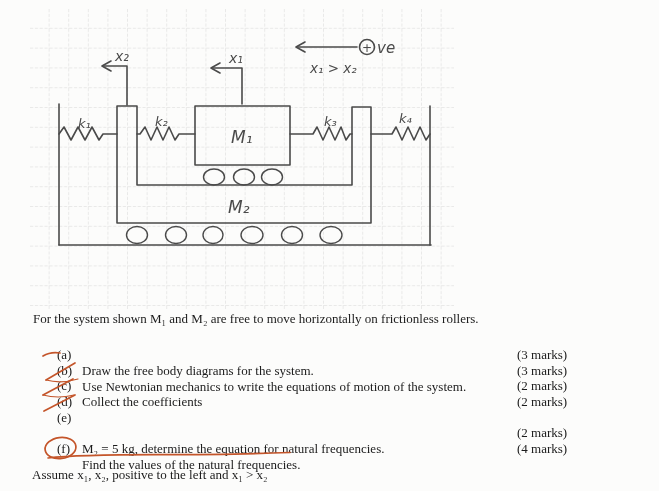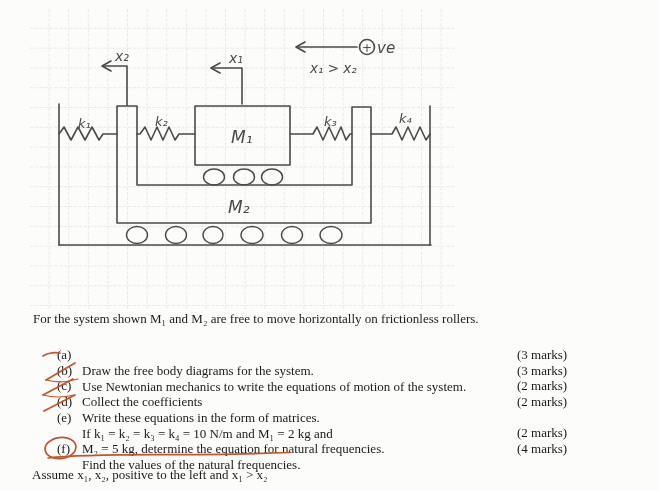--- a/index.html
+++ b/index.html
@@ -126,26 +126,24 @@
       <span class="q-text">Use Newtonian mechanics to write the equations of motion of the system.</span>
       <span class="q-marks">(3 marks)</span>
     </div>
     <div class="q-row">
       <span class="q-label">(c)</span>
       <span class="q-text">Collect the coefficients</span>
       <span class="q-marks">(2 marks)</span>
     </div>
     <div class="q-row">
       <span class="q-label">(d)</span>
-      <span class="q-text">Write these equations in the form of matrices.</span>
       <span class="q-marks">(2 marks)</span>
     </div>
     <div class="q-row">
       <span class="q-label">(e)</span>
-      <span class="q-text">If k₁ = k₂ = k₃ = k₄ = 10 N/m and M₁ = 2 kg and</span>
       <span class="q-marks"></span>
     </div>
     <div class="q-row">
       <span class="q-label"></span>
       <span class="q-text">M₂ = 5 kg, determine the equation for natural frequencies.</span>
       <span class="q-marks">(2 marks)</span>
     </div>
     <div class="q-row">
       <span class="q-label">(f)</span>
       <span class="q-text">Find the values of the natural frequencies.</span>

